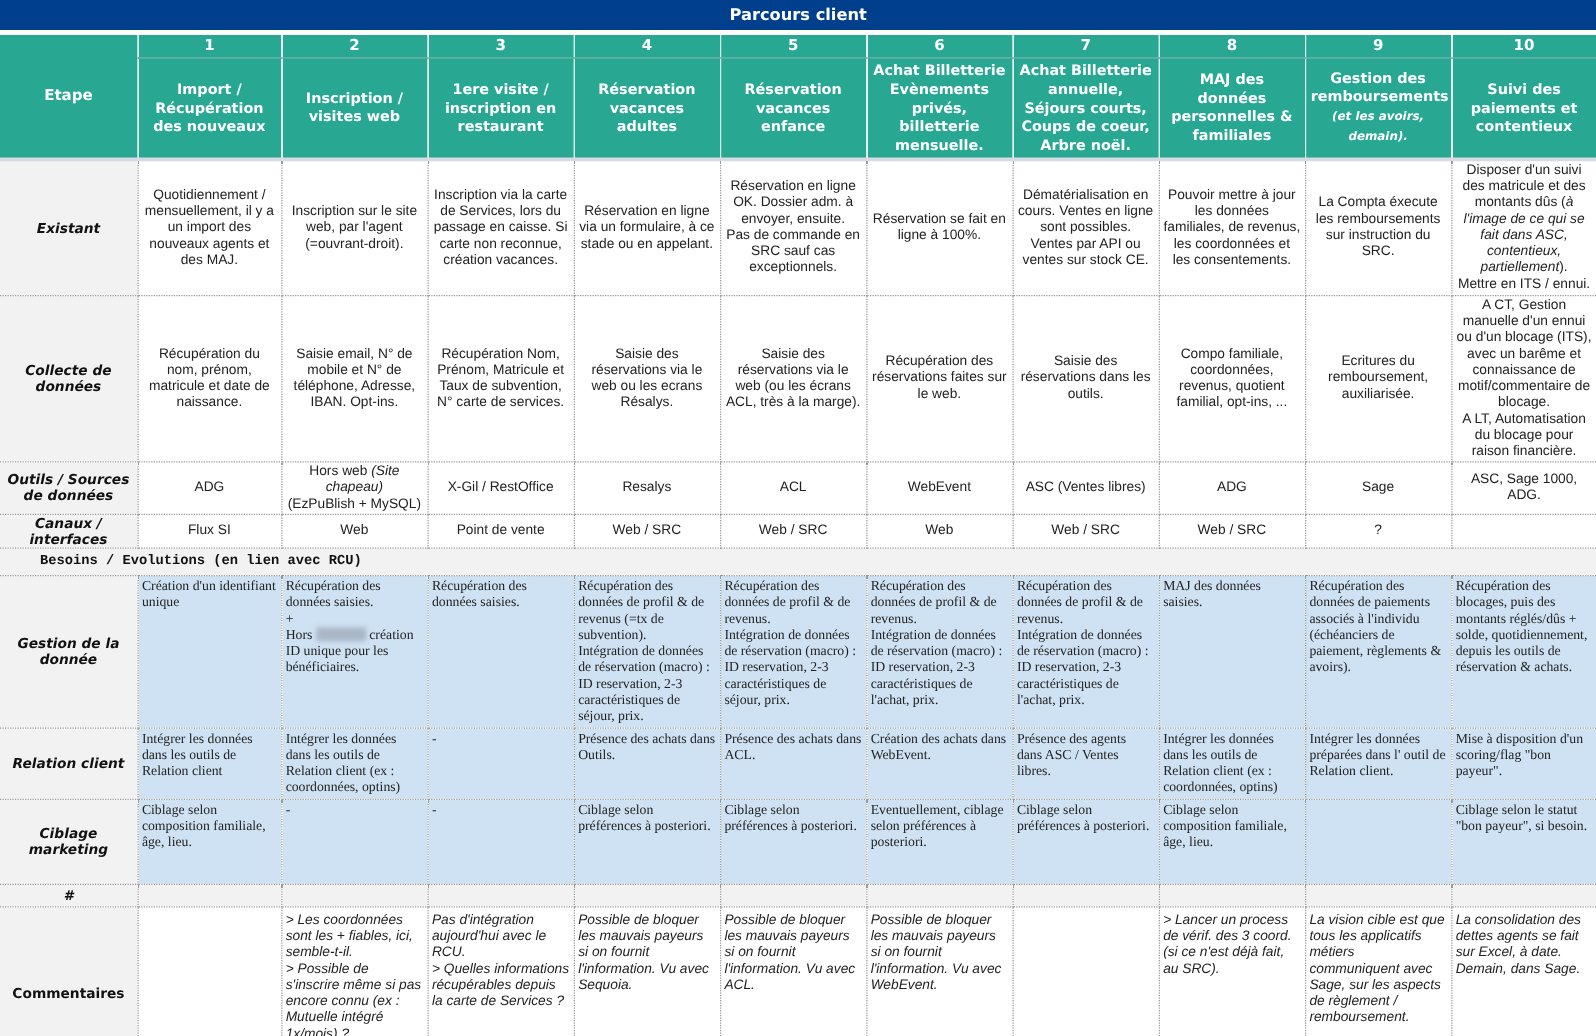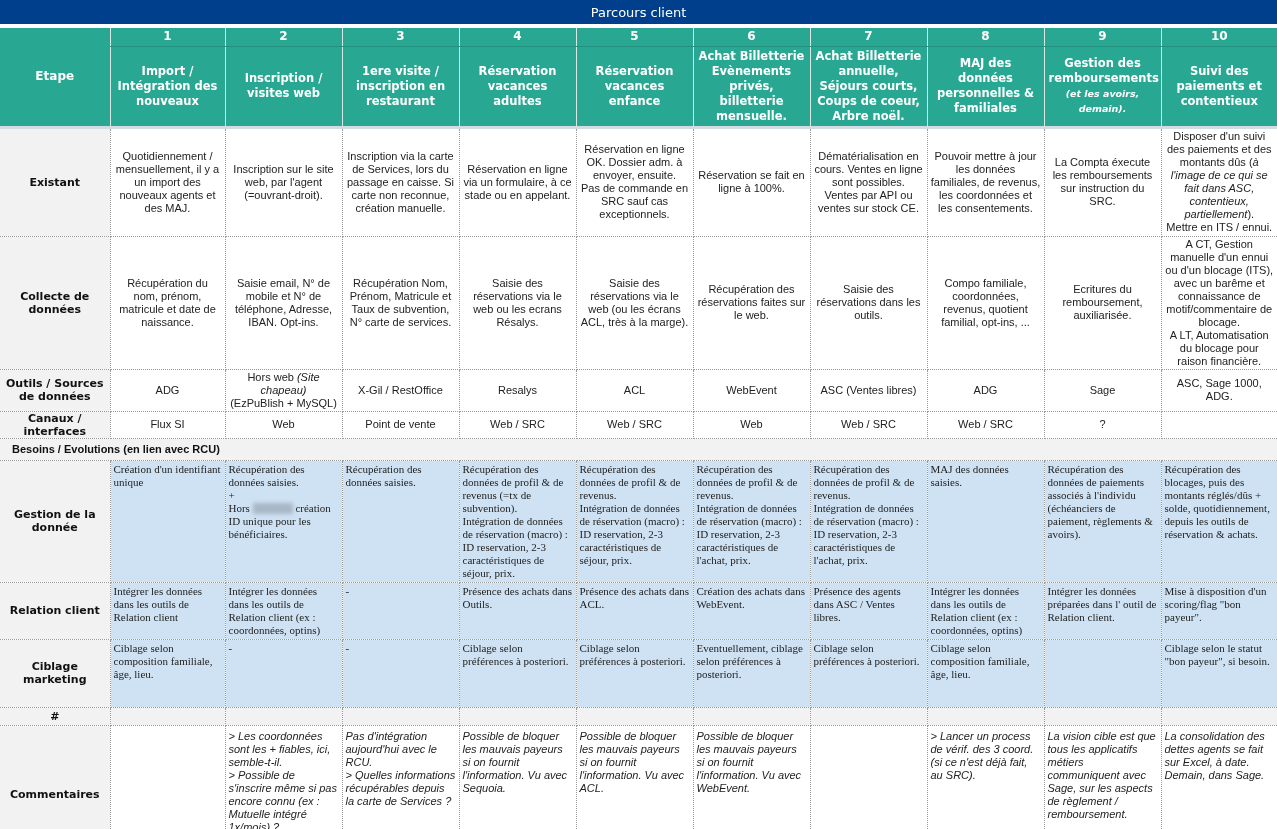--- a/index.html
+++ b/index.html
@@ -1,45 +1,45 @@
 <!DOCTYPE html>
 <html><head>
 <meta charset="utf-8">
 <style>
   * { box-sizing: border-box; margin: 0; padding: 0; }
   html, body { width: 1277px; height: 829px; overflow: hidden; background: #ffffff; }
   body { font-family: "Liberation Sans", sans-serif; font-size: 11px; color: #111; }
   .sheet { position: relative; width: 1277px; height: 829px; }
   .title-bar {
     position: absolute; left: 0; top: 0; width: 1277px; height: 24px;
-    background: #003f8c; color: #fff; font-weight: normal; font-size: 13px;
+    background: #003f8c; color: #fff; font-weight: bold; font-size: 13px;
     display: flex; align-items: center; justify-content: center;
     font-family: "DejaVu Sans", sans-serif;
   }
   table {
     position: absolute; left: 0; top: 28px; border-collapse: collapse;
     table-layout: fixed; width: 1277px;
   }
   td { overflow: hidden; vertical-align: middle; line-height: 13px; }
   .hdr td { background: #28a892; color: #fff; font-weight: bold; text-align: center;
     font-family: "DejaVu Sans", sans-serif; font-size: 11.5px; line-height: 15px; border-left: 1px solid #d8e8e4; }
   .hdr td.lbl { border-left: none; margin-top: 32px; }
   .num-row td { height: 18px; border-bottom: 1px solid #22927f; font-size: 12px; }
   .title-row td { height: 81px; padding: 0 4px; border-bottom: 3px solid #d5dbe3; }
   .title-row td em { font-weight: bold; font-size: 9.5px; }
   td.rlabel { background: #f2f2f2; font-weight: bold; text-align: center;
     font-family: "DejaVu Sans", sans-serif; font-size: 11px; color: #111;
-    border-bottom: 1px dotted #999; border-right: 1px dotted #999; padding: 0 2px; }
+    border-bottom: 1px dotted #999; border-right: 1px dotted #999; padding: 0 2px; font-style: italic; }
   .body td.c { text-align: center; border-right: 1px dotted #999; border-bottom: 1px dotted #999; padding: 0 3px; font-size: 11px; color: #222; }
   .body td.c:last-child { border-right: none; }
   .blue td.c { background: #cfe2f3; text-align: left; vertical-align: top; padding: 2px 3px; font-family: Liberation Serif, serif; }
   .comment td.c { text-align: left; vertical-align: top; padding: 4px 3px; font-style: italic; }
   .gray td { background: #f2f2f2; }
-  .section td { background: #f2f2f2; font-weight: bold; font-family: Liberation Sans, sans-serif;
-    font-size: 11px; padding-left: 12px; border-bottom: 1px dotted #999; }
+  .section td { background: #f2f2f2; font-weight: bold; font-family: Liberation Mono, monospace;
+    font-size: 11px; padding-left: 32px; border-bottom: 1px dotted #999; }
   .blur { display: inline-block; width: 40px; height: 11px; background: #a8b6c6; filter: blur(2px); vertical-align: middle; }
   .pre { white-space: pre-line; }
 </style>
 </head>
 <body>
 
 <div class="sheet">
   <div class="title-bar">Parcours client</div>
 
   <table>
@@ -66,49 +66,49 @@
       <td>4</td>
       <td>5</td>
       <td>6</td>
       <td>7</td>
       <td>8</td>
       <td>9</td>
       <td>10</td>
     </tr>
 
     <tr class="hdr title-row">
-      <td>Import / Intégration des nouveaux</td>
+      <td>Import / Récupération des nouveaux</td>
       <td>Inscription / visites web</td>
       <td>1ere visite / inscription en restaurant</td>
       <td>Réservation vacances adultes</td>
       <td>Réservation vacances enfance</td>
       <td>Achat Billetterie Evènements privés, billetterie mensuelle.</td>
       <td>Achat Billetterie annuelle, Séjours courts, Coups de coeur, Arbre noël.</td>
       <td>MAJ des données personnelles &amp; familiales</td>
       <td>
         <div>Gestion des remboursements</div>
         <em>(et les avoirs, demain).</em>
       </td>
       <td>Suivi des paiements et contentieux</td>
     </tr>
 
     <tr class="body pre" style="height:109px">
       <td class="rlabel">Existant</td>
       <td class="c">Quotidiennement / mensuellement, il y a un import des nouveaux agents et des MAJ.</td>
       <td class="c">Inscription sur le site web, par l'agent (=ouvrant-droit).</td>
-      <td class="c">Inscription via la carte de Services, lors du passage en caisse. Si carte non reconnue, création manuelle.</td>
+      <td class="c">Inscription via la carte de Services, lors du passage en caisse. Si carte non reconnue, création vacances.</td>
       <td class="c">Réservation en ligne via un formulaire, à ce stade ou en appelant.</td>
       <td class="c">Réservation en ligne OK. Dossier adm. à envoyer, ensuite.
 Pas de commande en SRC sauf cas exceptionnels.</td>
       <td class="c">Réservation se fait en ligne à 100%.</td>
       <td class="c">Dématérialisation en cours. Ventes en ligne sont possibles.
 Ventes par API ou ventes sur stock CE.</td>
       <td class="c">Pouvoir mettre à jour les données familiales, de revenus, les coordonnées et les consentements.</td>
       <td class="c">La Compta éxecute les remboursements sur instruction du SRC.</td>
-      <td class="c"><span>Disposer d'un suivi des paiements et des montants dûs (</span><i>à l'image de ce qui se fait dans ASC, contentieux, partiellement</i><span>).
+      <td class="c"><span>Disposer d'un suivi des matricule et des montants dûs (</span><i>à l'image de ce qui se fait dans ASC, contentieux, partiellement</i><span>).
 Mettre en ITS / ennui.</span></td>
     </tr>
 
     <tr class="body pre" style="height:133px">
       <td class="rlabel">Collecte de données</td>
       <td class="c">Récupération du nom, prénom, matricule et date de naissance.</td>
       <td class="c">Saisie email, N° de mobile et N° de téléphone, Adresse, IBAN. Opt-ins.</td>
       <td class="c">Récupération Nom, Prénom, Matricule et Taux de subvention, N° carte de services.</td>
       <td class="c">Saisie des réservations via le web ou les ecrans Résalys.</td>
       <td class="c">Saisie des réservations via le web (ou les écrans ACL, très à la marge).</td>

